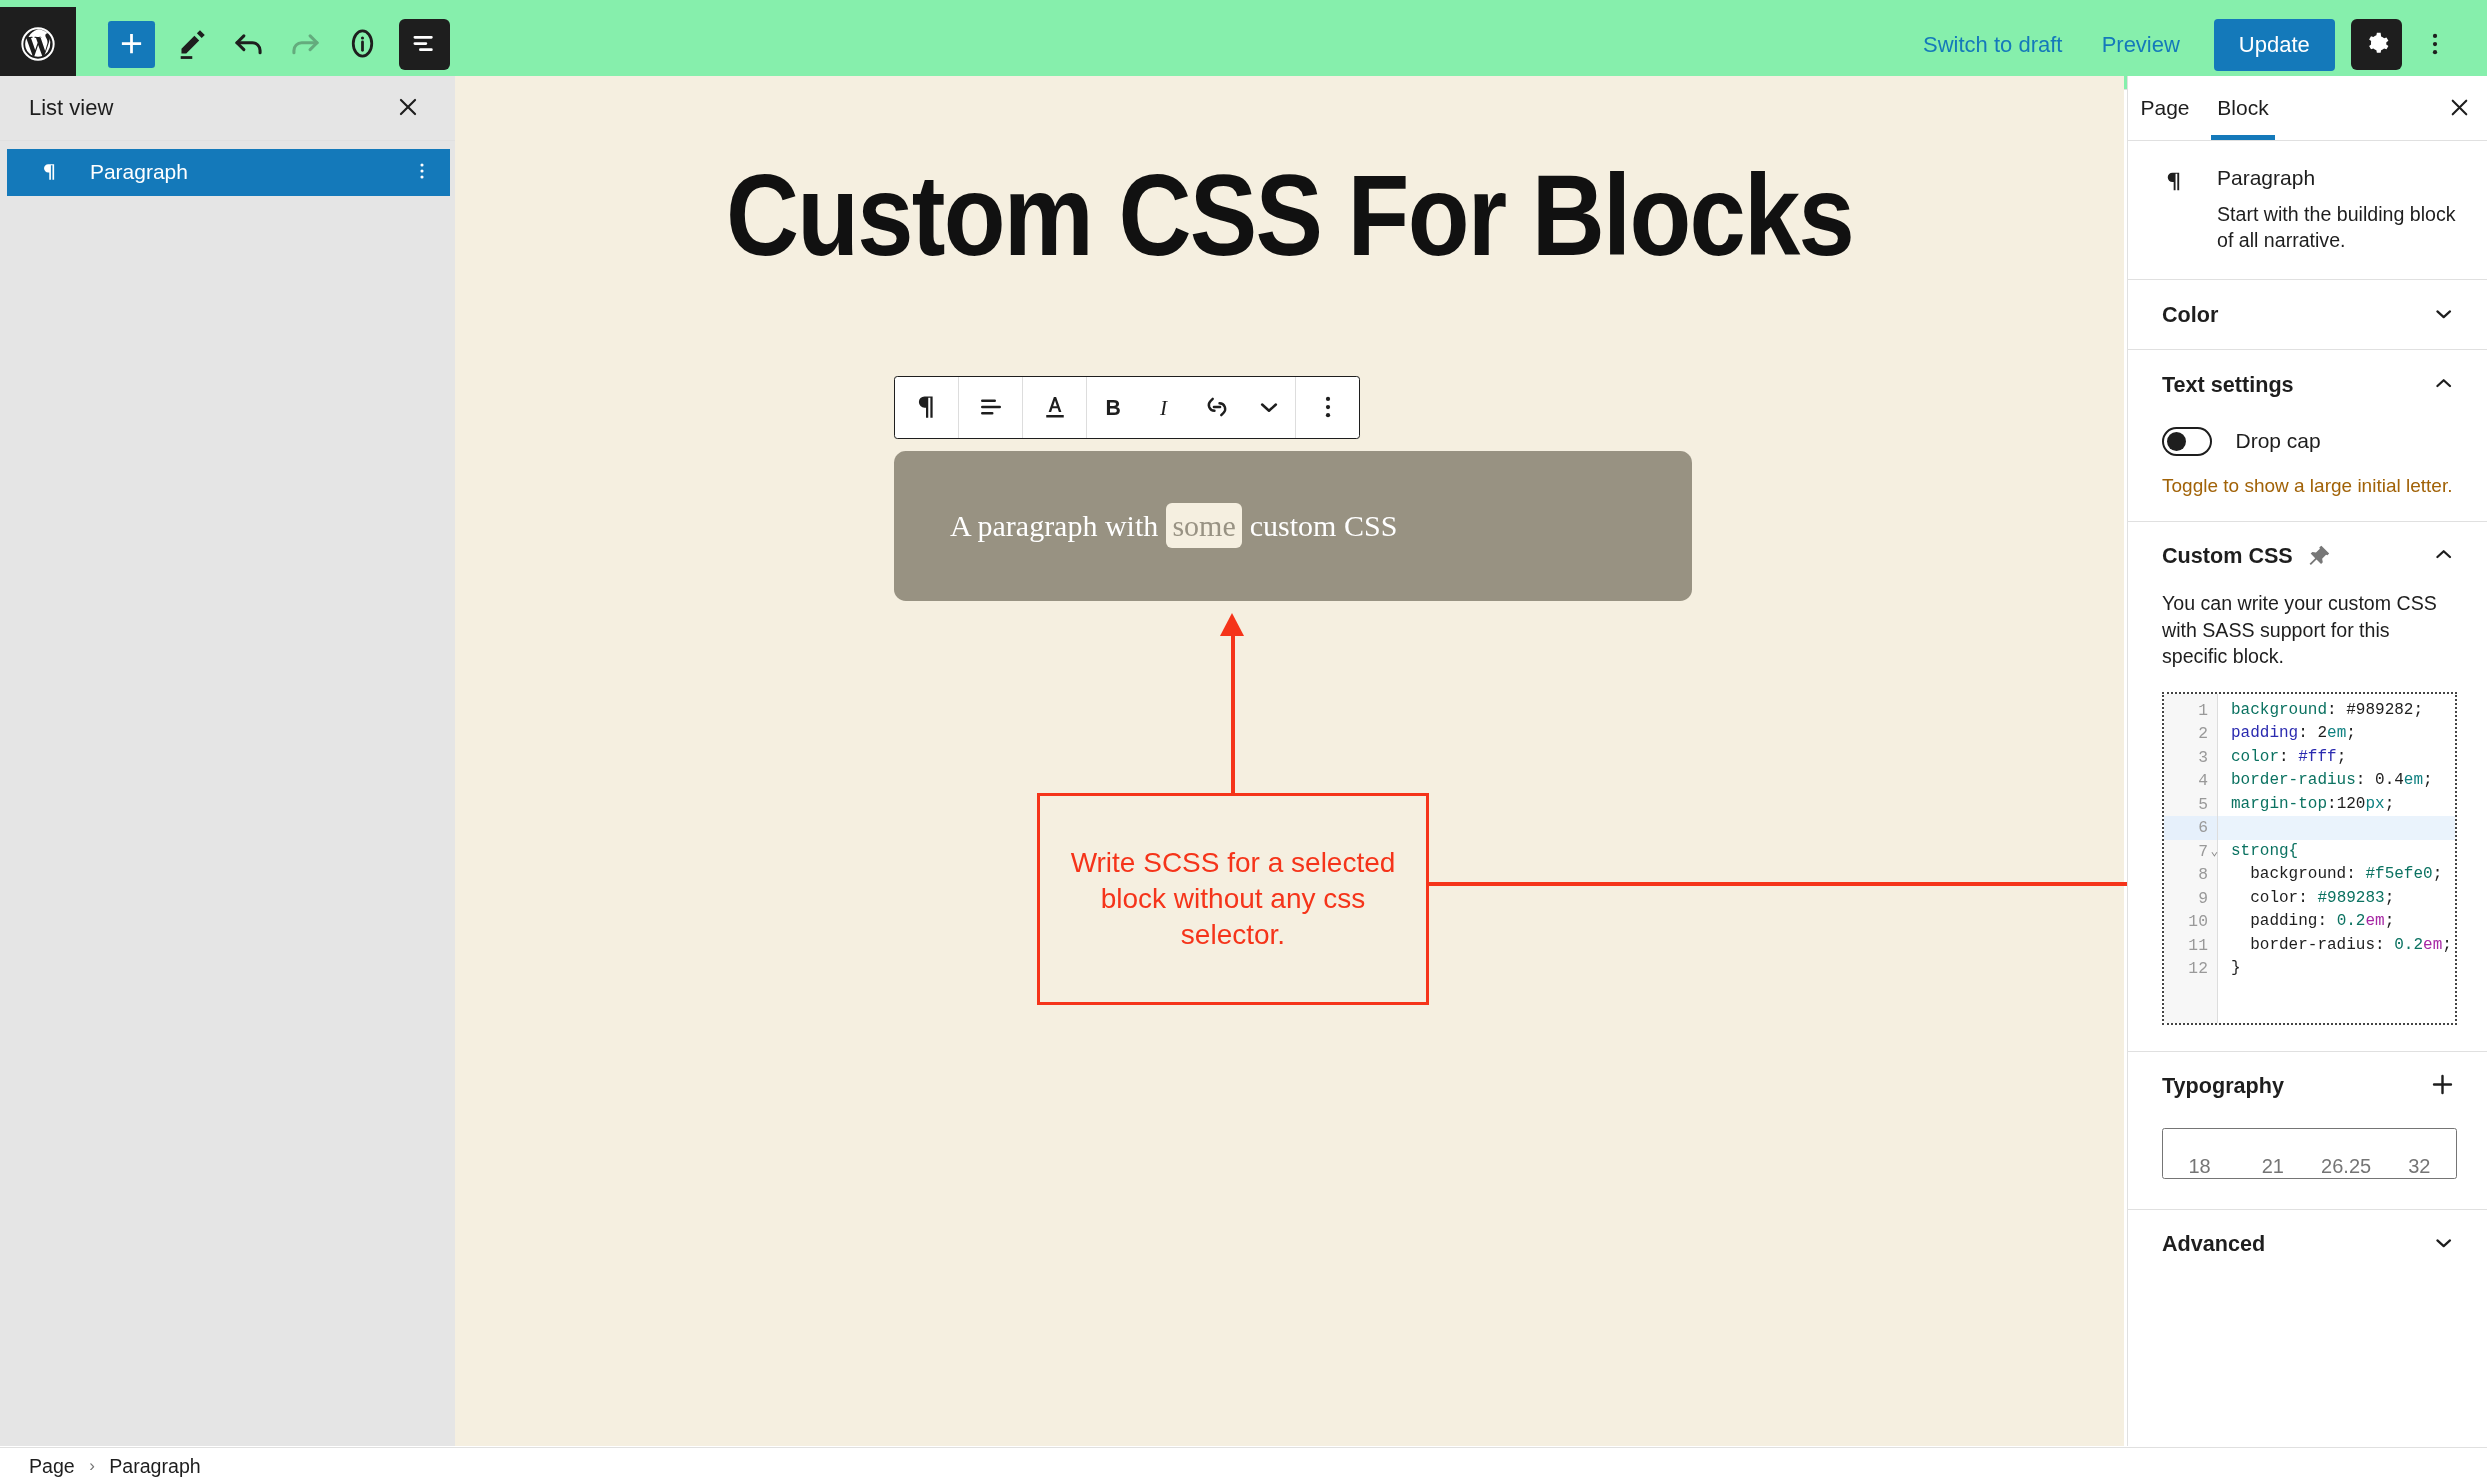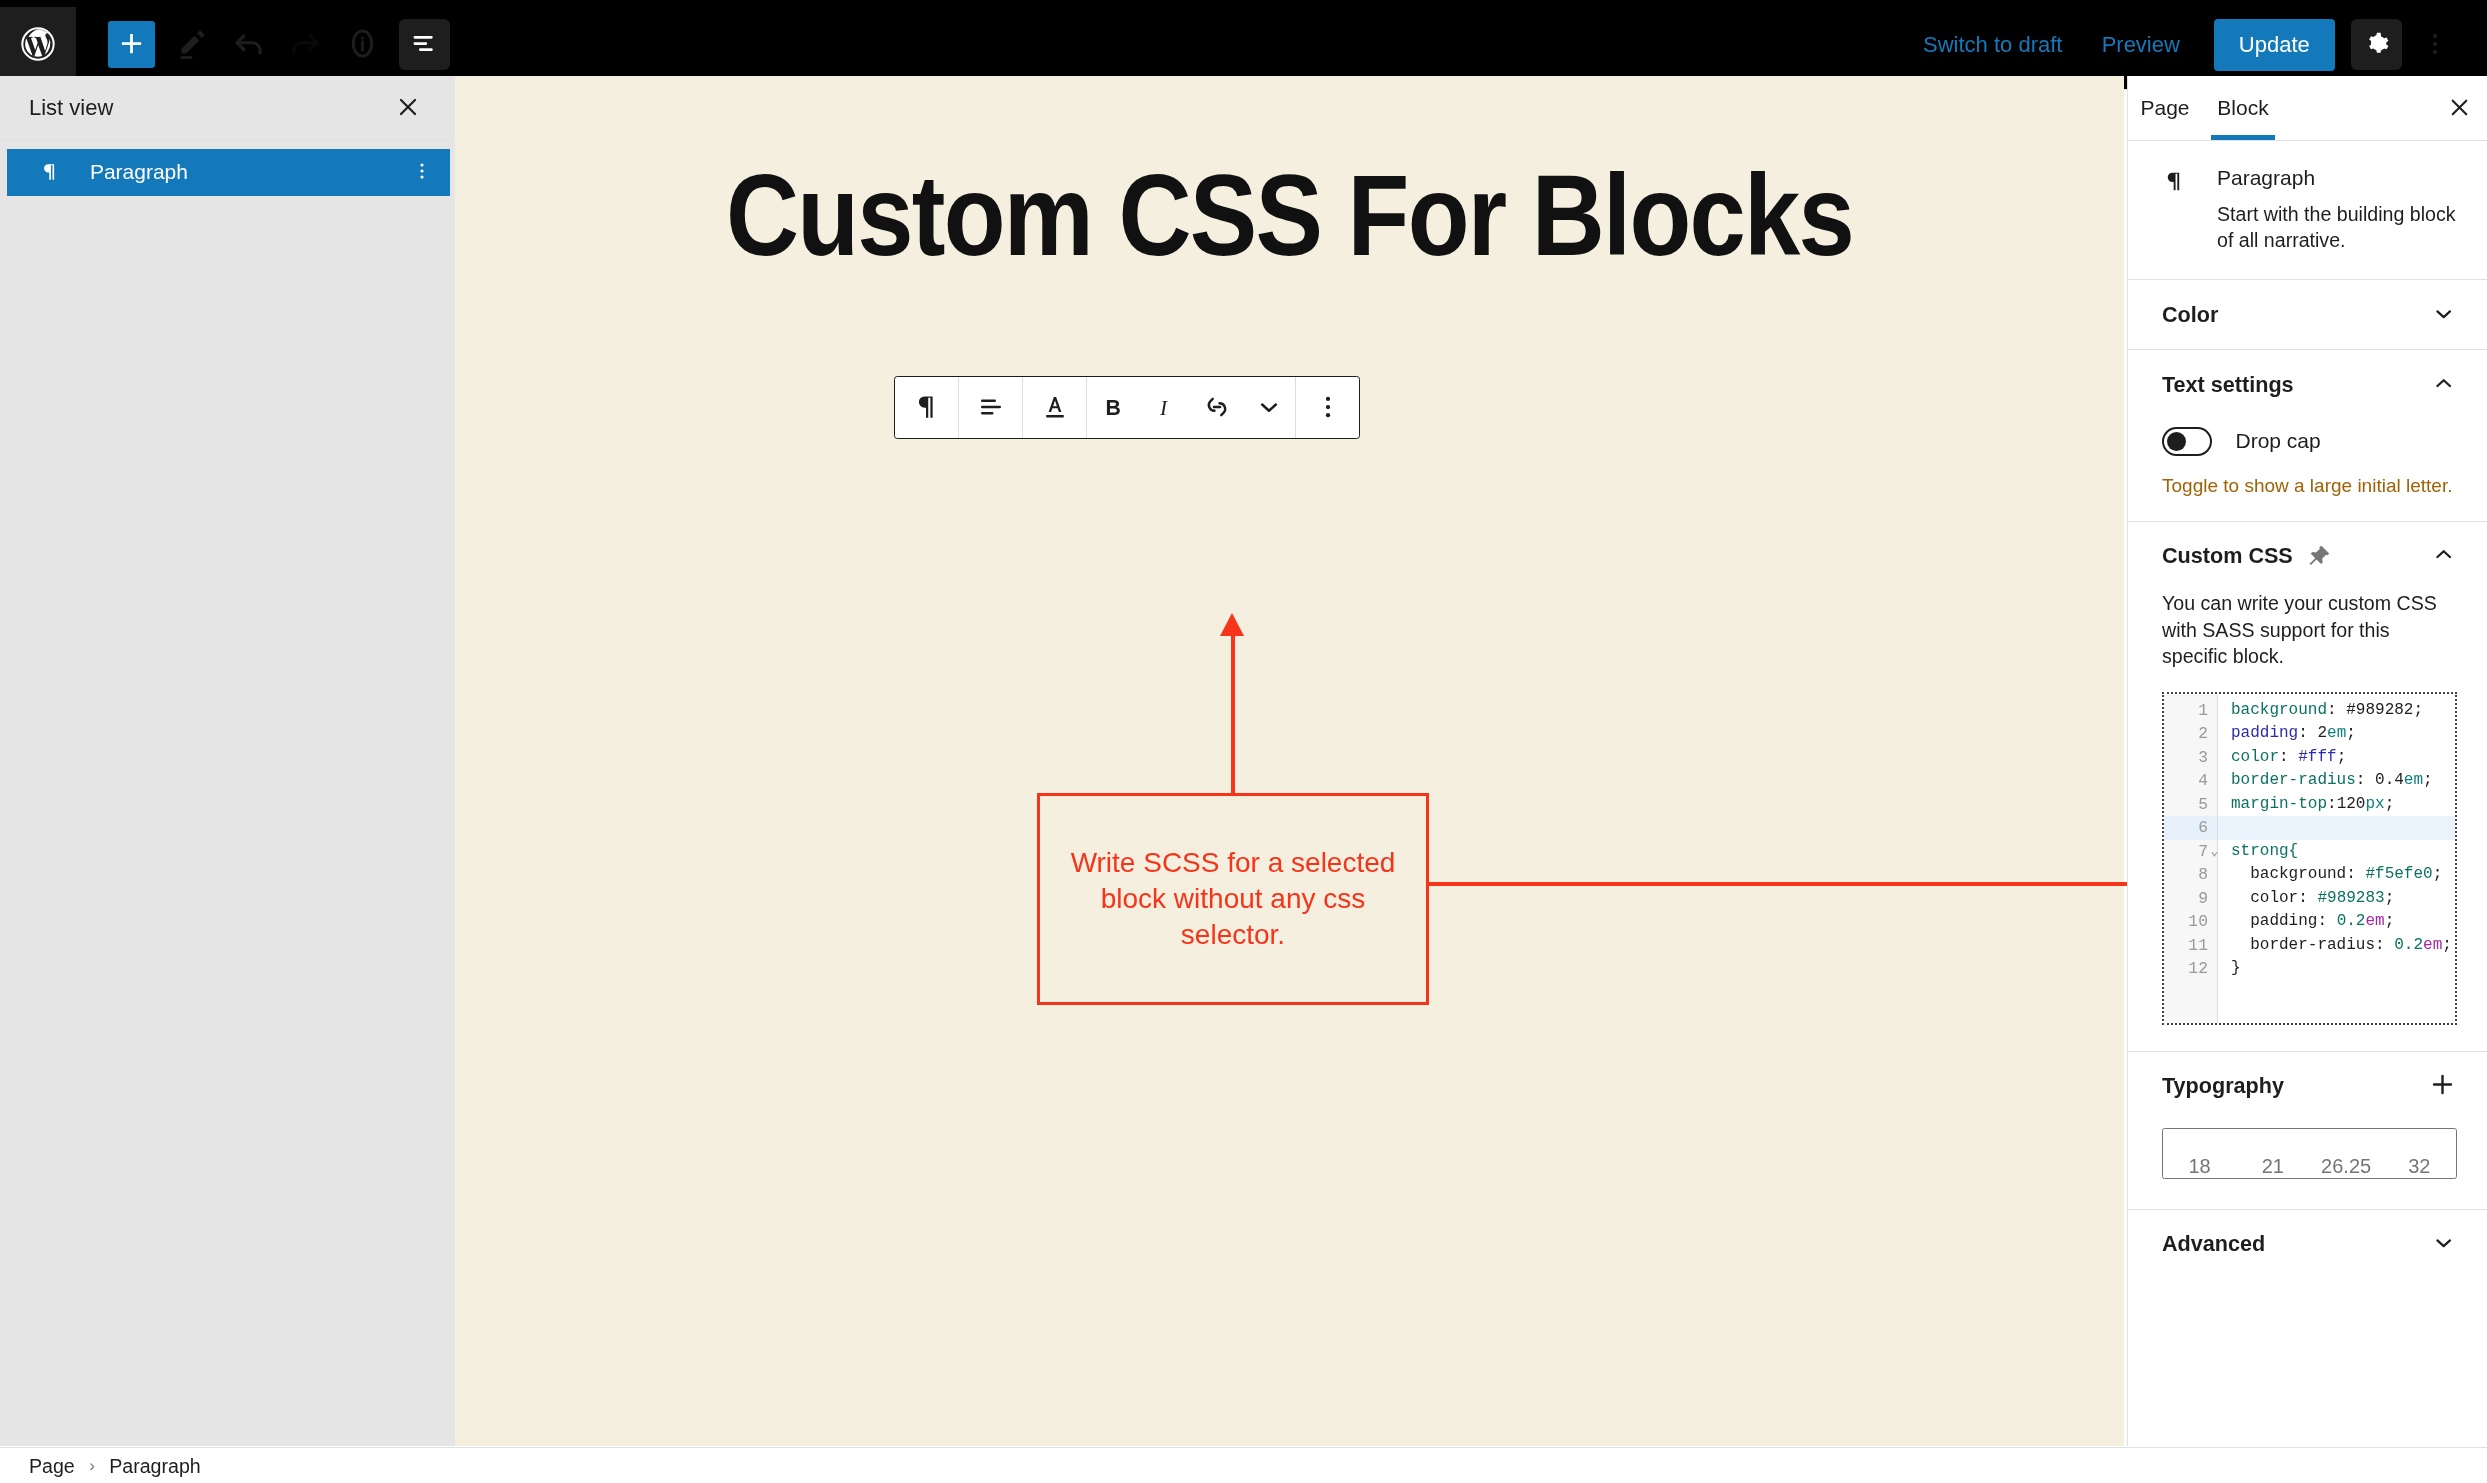--- a/index.html
+++ b/index.html
@@ -9,21 +9,21 @@
     background: #fff;
     font-family: "Liberation Sans", sans-serif;
   }
   * { box-sizing: border-box; }
 
   .app { position: relative; width: 2487px; height: 1484px; background:#fff; }
 
   
   .topbar {
     position:absolute; top:0; left:0; width:2487px; height:90px;
-    background:#000000; border-bottom:0.7px solid #e0e0e0;
+    background:#86efac; border-bottom:0.7px solid #e0e0e0;
     display:flex; align-items:center;justify-content:center;
   }
   .wp-logo {
     width:76px; height:76px; background:#1e1e1e;
     display:flex; align-items:center; justify-content:center; flex:0 0 auto;
   }
   .wp-logo svg { width:40px; height:40px; }
   .tb-left { display:flex; align-items:center; gap:0; padding-left:23.5px; }
   .tb-btn {
     width:57px; height:57px; display:flex; align-items:center; justify-content:center;
@@ -445,20 +445,23 @@
           <svg viewBox="0 0 24 24" fill="#1e1e1e">
               <circle cx="12" cy="5.5" r="1.7"></circle>
               <circle cx="12" cy="12" r="1.7"></circle>
               <circle cx="12" cy="18.5" r="1.7"></circle>
             </svg>
         </span>
       </div>
     </div>
   </div>
 
+  <div class="para-block">
+    <div class="para-text"><span>A paragraph with </span><strong>some</strong><span> custom CSS</span></div>
+  </div>
 
   <div class="ann-v-head"></div>
   <div class="ann-v-line"></div>
   <div class="ann-h-line"></div>
   <div class="ann-h-head"></div>
   <div class="ann-box">
     <div class="ann-text">Write SCSS for a selected block without any css selector.</div>
   </div>
 
   <div class="inspector">

